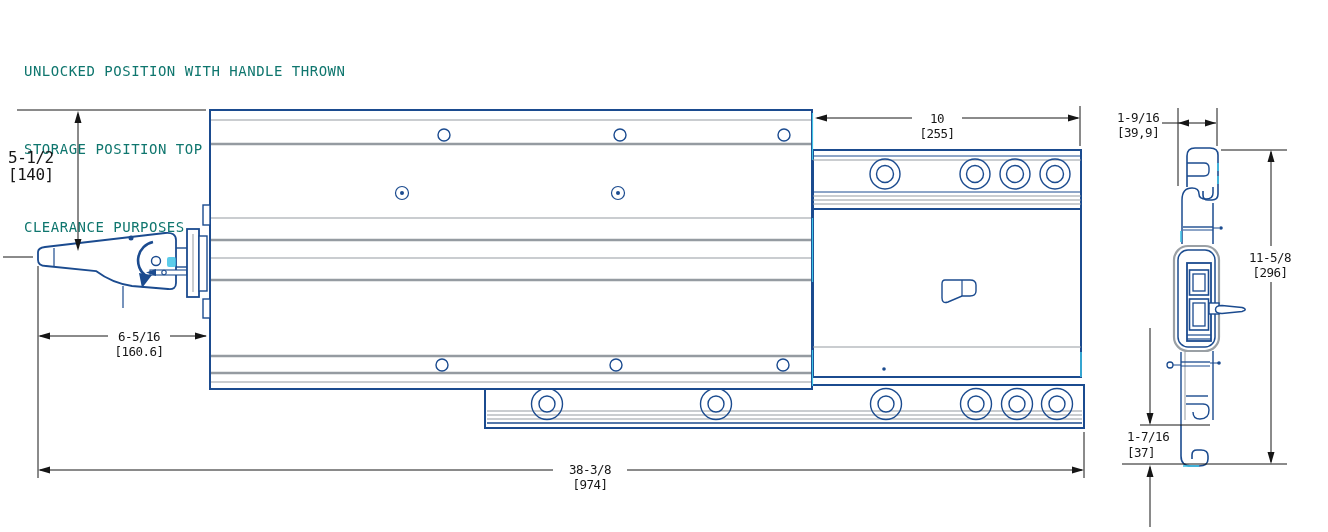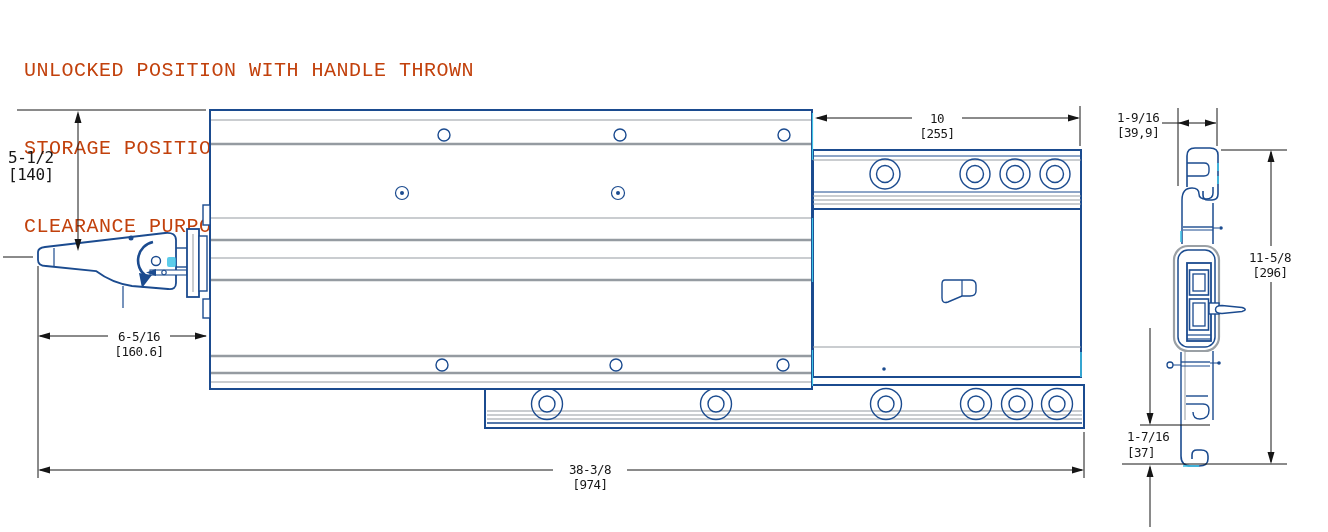--- a/index.html
+++ b/index.html
@@ -1,19 +1,19 @@
 <!DOCTYPE html>
 <html><head>
 <meta charset="utf-8">
 <style>
   html,body{margin:0;padding:0;background:#ffffff;}
   #canvas{position:relative;width:1328px;height:532px;background:#ffffff;overflow:hidden;
           font-family:"DejaVu Sans Mono", monospace;}
-  #title-block{position:absolute;left:24px;top:6px;color:#c2410c;font-size:20px;
-               letter-spacing:.5px;line-height:26px;white-space:pre;font-family:Liberation Mono, monospace;}
+  #title-block{position:absolute;left:24px;top:6px;color:#0f766e;font-size:14px;
+               letter-spacing:.5px;line-height:26px;white-space:pre;}
   svg{position:absolute;left:0;top:0;}
   svg text{font-family:"DejaVu Sans Mono", monospace;fill:#161616;letter-spacing:-0.5px;}
   .dim{font-size:12.5px;}
   .dim-lg{font-size:16px;}
   
   .b{stroke:#1b4b8f;fill:none;}
   .bw{stroke:#1b4b8f;fill:#ffffff;}
   .bf{fill:#1b4b8f;stroke:none;}
   .g{stroke:#959ba1;fill:none;}
   .gw{stroke:#9aa0a5;fill:#ffffff;}

